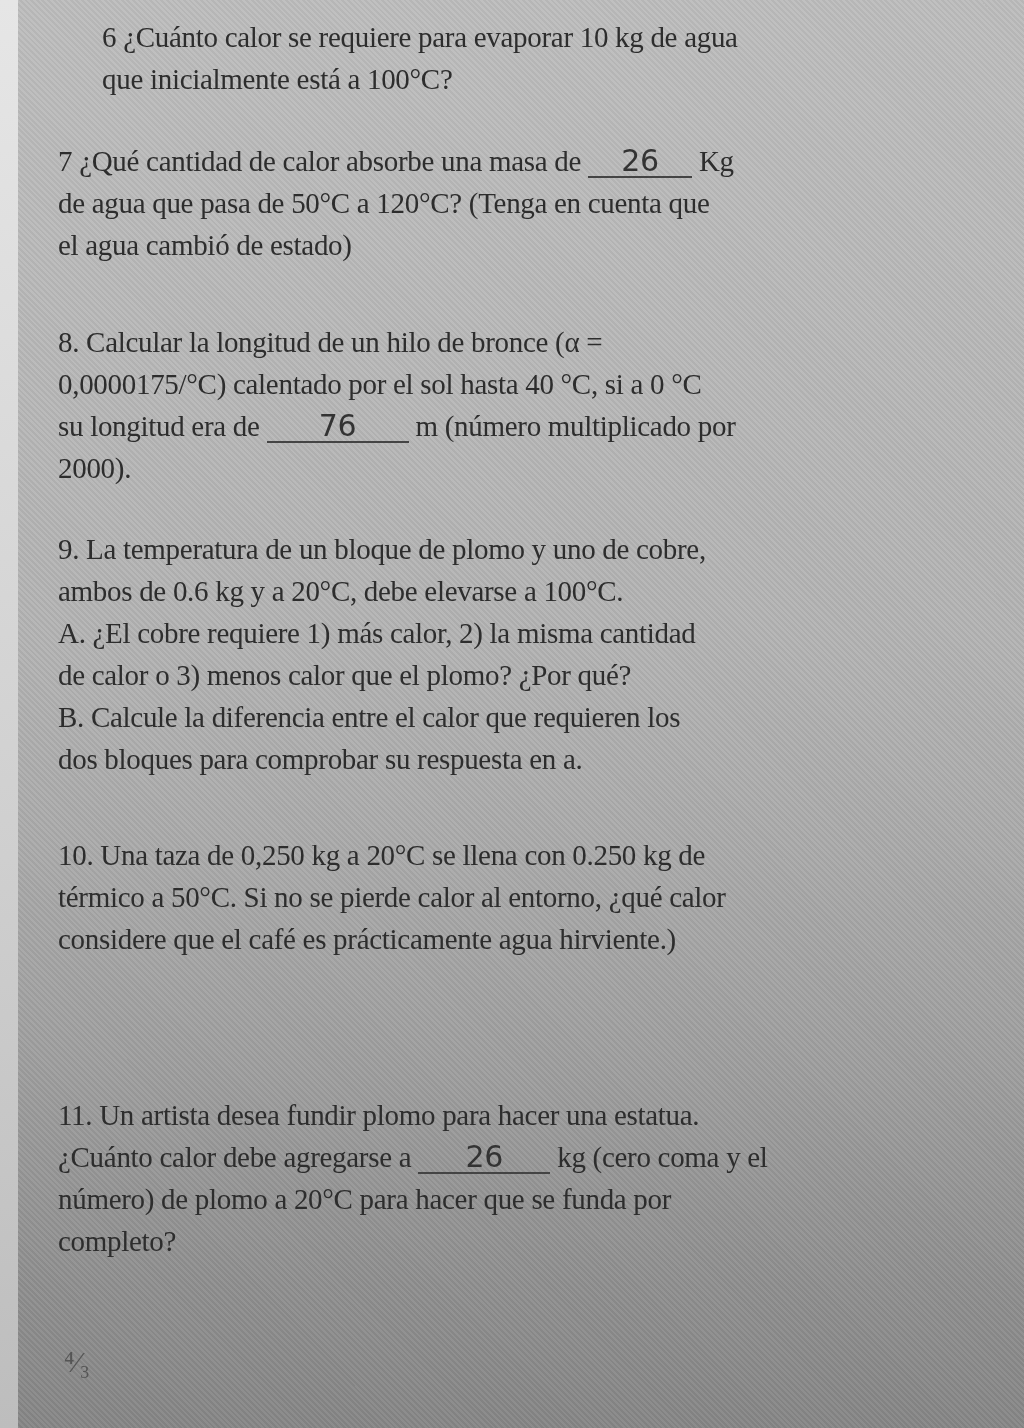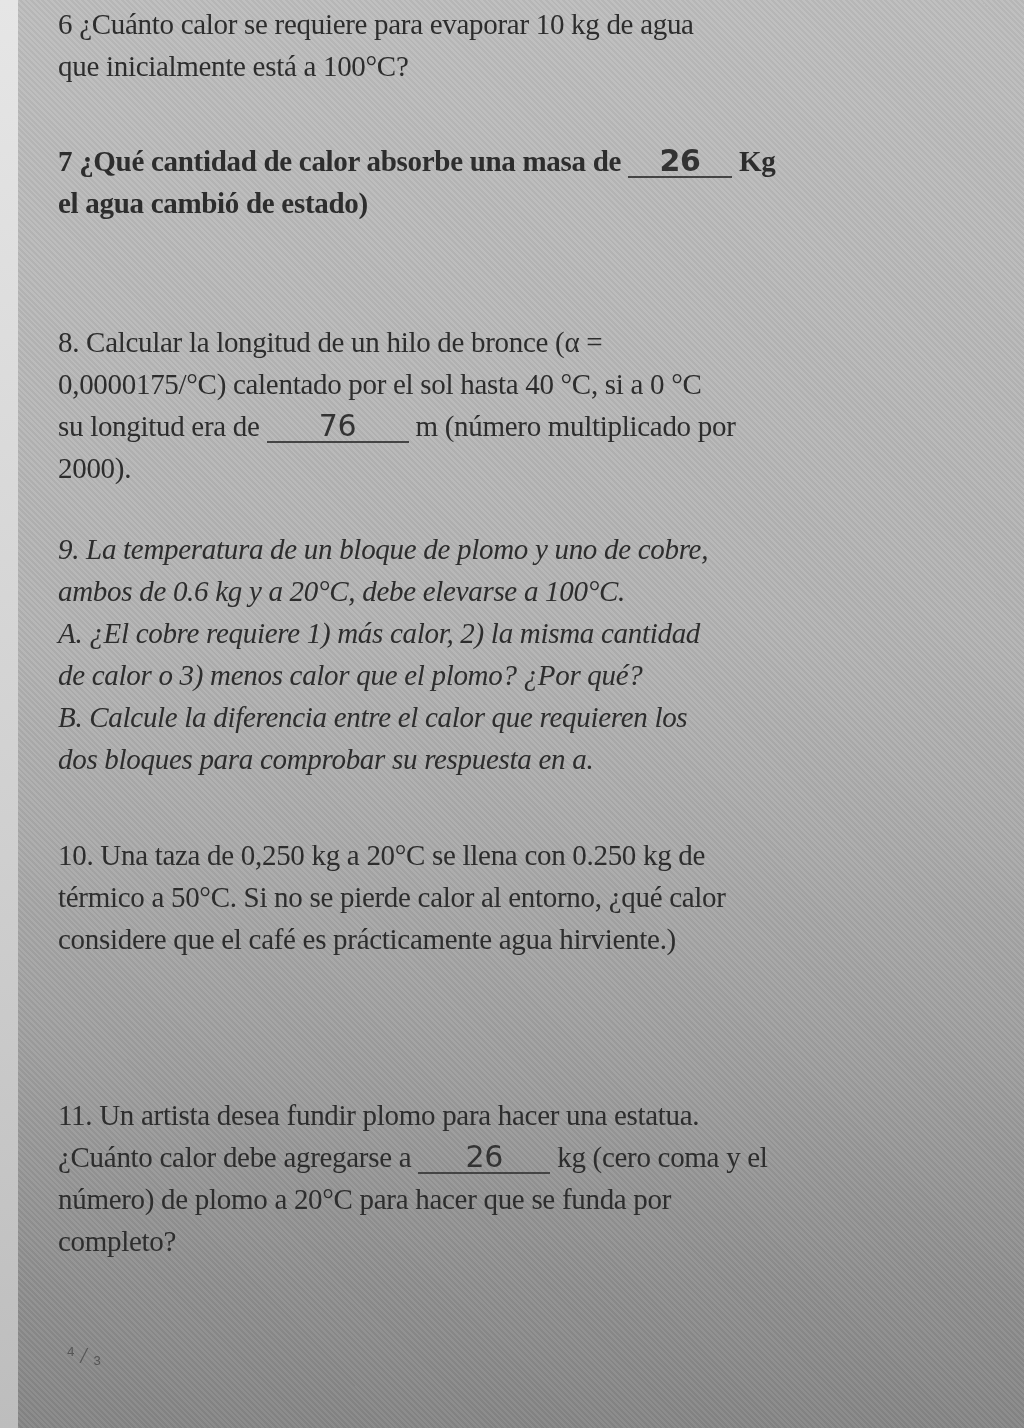--- a/index.html
+++ b/index.html
@@ -28,57 +28,58 @@
     letter-spacing: -0.3px; z-index: 1;
   }
   .q p { margin: 0; white-space: nowrap; }
   .hand {
     font-family: "DejaVu Sans", sans-serif; font-size: 30px; color: #333;
     display: inline-block; border-bottom: 2px solid #444; text-align: center;
     line-height: 30px; padding: 0 6px;
   }
   .mark {
     position: absolute; left: 64px; top: 1345px; width: 20px; height: 40px;
-    color: #555; font-size: 22px; z-index: 1;
-    font-family: Liberation Mono, monospace;
+    color: #555; font-size: 30px; z-index: 1;
+    font-family: Liberation Serif, serif;
     text-align: right;
   }
 </style>
 </head>
 <body>
 
 <div class="left-strip"></div>
 <div class="page"></div>
 
-<div class="q" style="top:3px;">
+<div class="q" style="top:16px;margin-left:44px;">
   <p>6 ¿Cuánto calor se requiere para evaporar 10 kg de agua</p>
   <p>que inicialmente está a 100°C?</p>
 </div>
 
-<div class="q" style="top:140px;font-weight:bold;">
+<div class="q" style="top:140px;">
   <p>
     <span>7 ¿Qué cantidad de calor absorbe una masa de</span>
     <span class="hand" style="width:92px;">26</span>
     <span>Kg</span>
   </p>
+  <p>de agua que pasa de 50°C a 120°C? (Tenga en cuenta que</p>
   <p>el agua cambió de estado)</p>
 </div>
 
 <div class="q" style="top:321px;">
   <p>8. Calcular la longitud de un hilo de bronce (α =</p>
   <p>0,0000175/°C) calentado por el sol hasta 40 °C, si a 0 °C</p>
   <p>
     <span>su longitud era de</span>
     <span class="hand" style="width:130px;">76</span>
     <span>m (número multiplicado por</span>
   </p>
   <p>2000).</p>
 </div>
 
-<div class="q" style="top:528px;font-style:italic;">
+<div class="q" style="top:528px;">
   <p>9. La temperatura de un bloque de plomo y uno de cobre,</p>
   <p>ambos de 0.6 kg y a 20°C, debe elevarse a 100°C.</p>
   <p>A. ¿El cobre requiere 1) más calor, 2) la misma cantidad</p>
   <p>de calor o 3) menos calor que el plomo? ¿Por qué?</p>
   <p>B. Calcule la diferencia entre el calor que requieren los</p>
   <p>dos bloques para comprobar su respuesta en a.</p>
 </div>
 
 <div class="q" style="top:834px;">
   <p>10. Una taza de 0,250 kg a 20°C se llena con 0.250 kg de</p>

